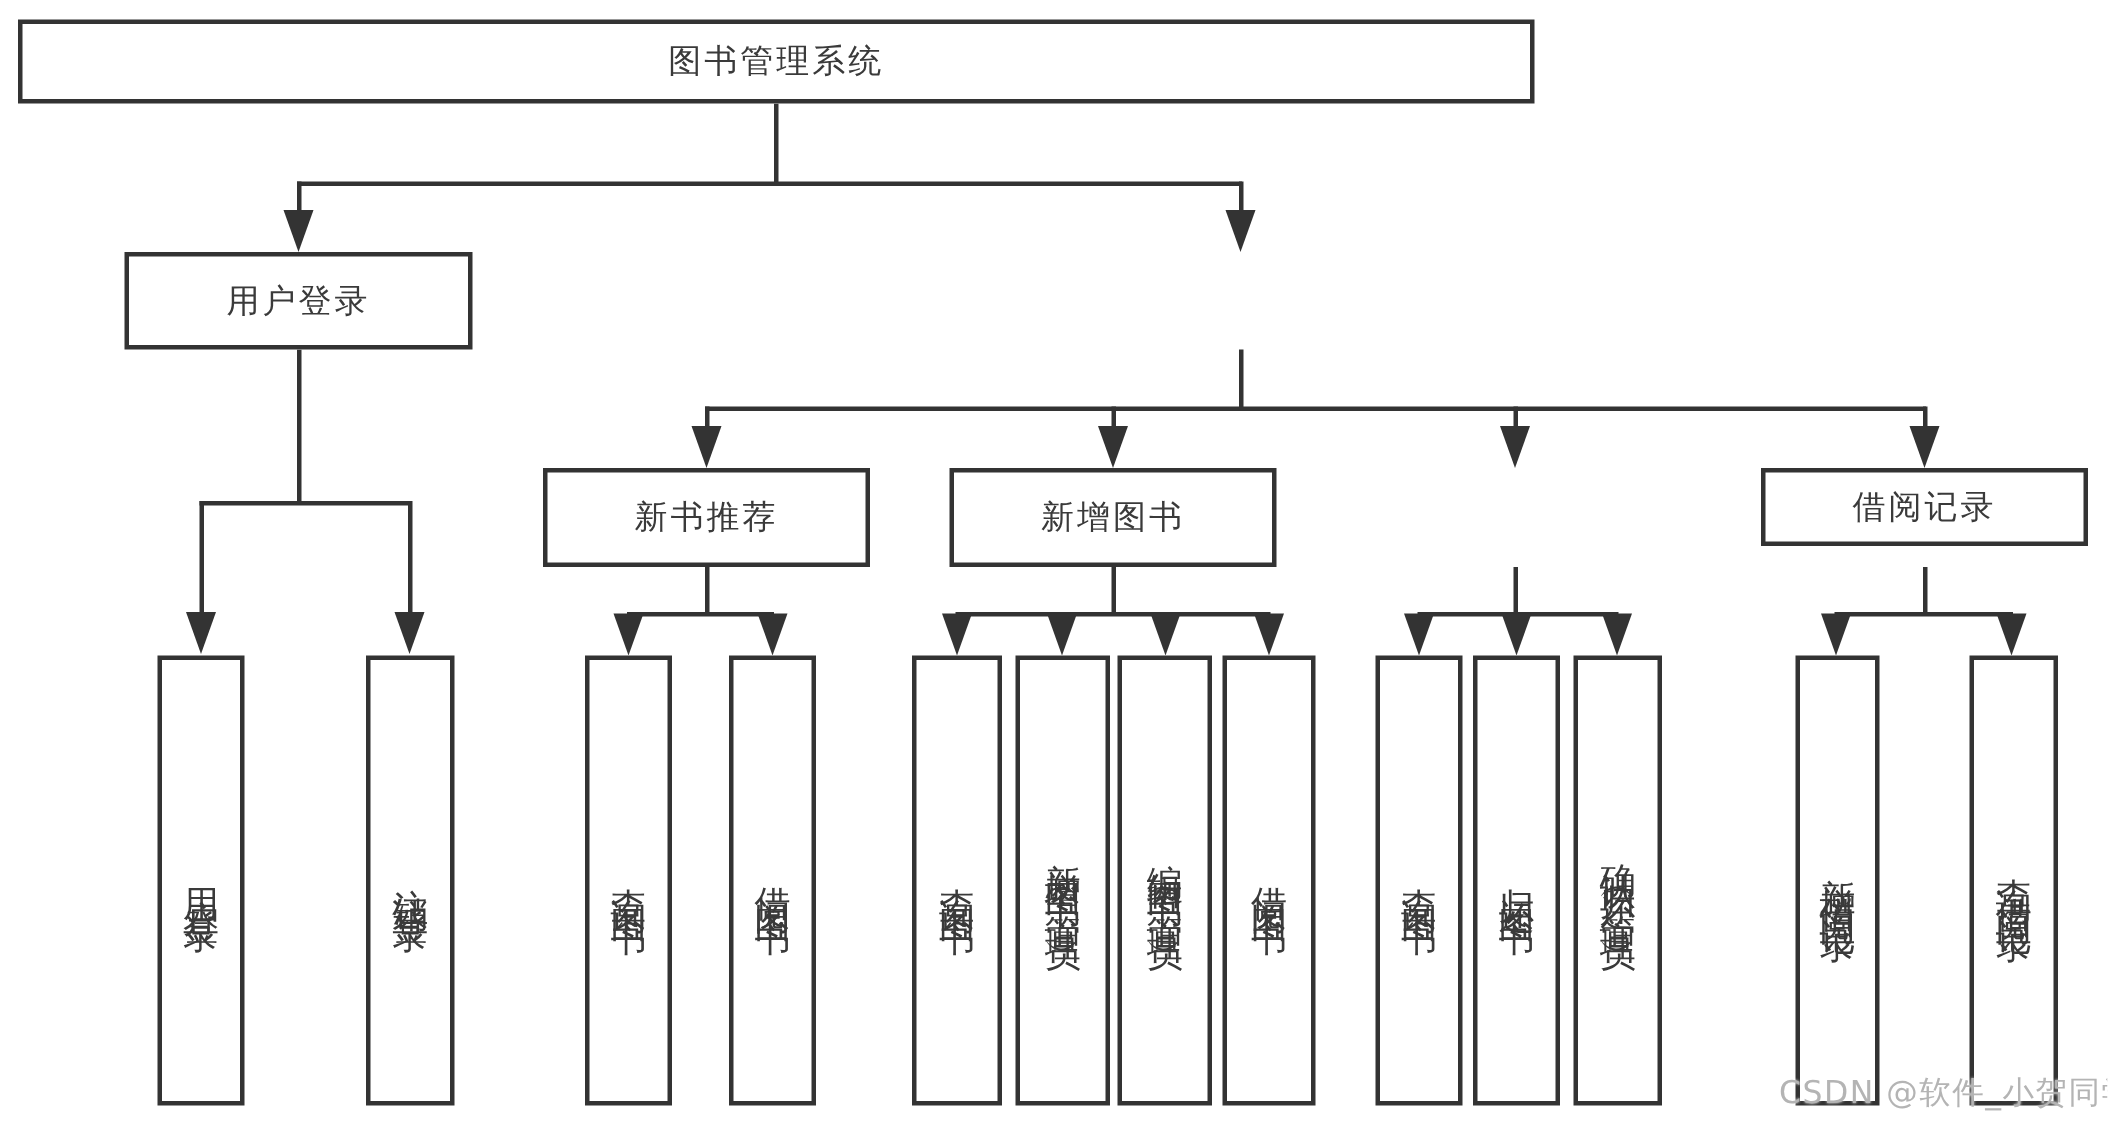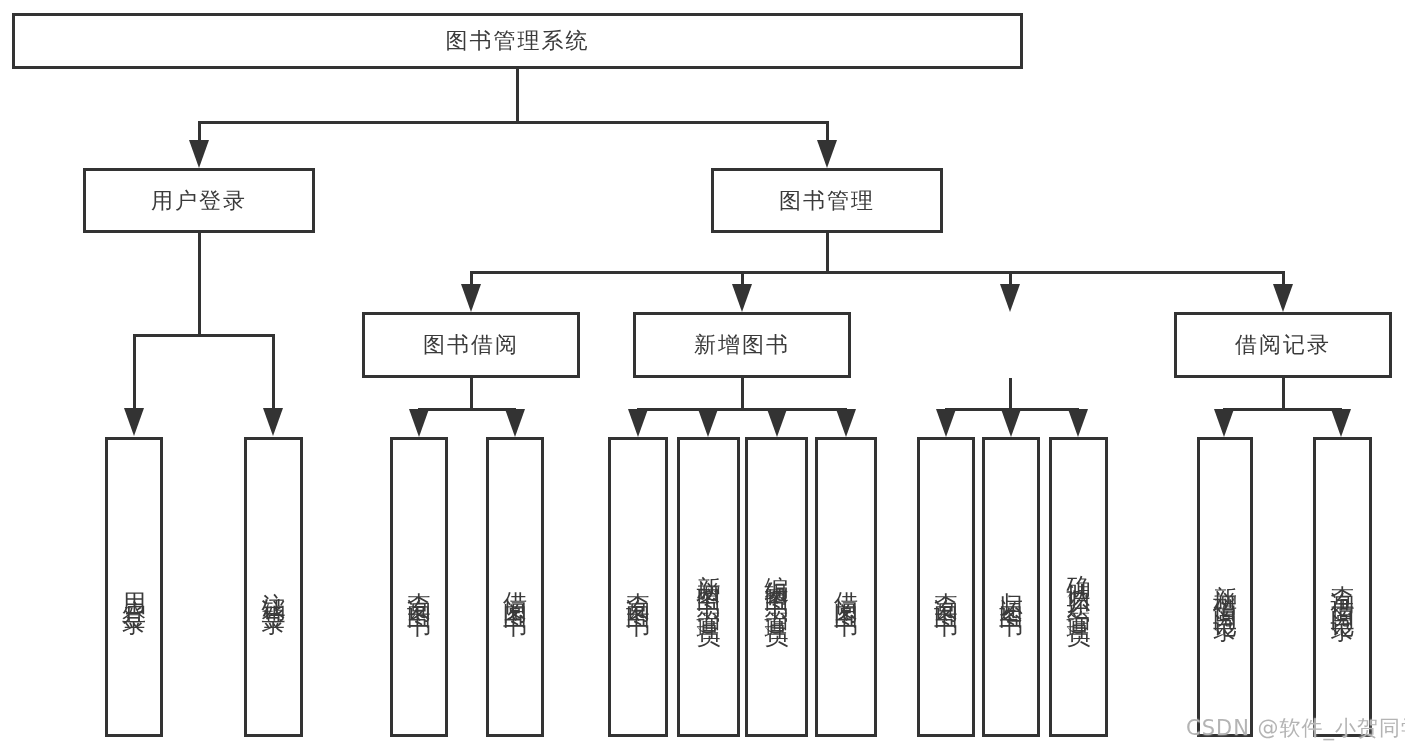--- a/index.html
+++ b/index.html
@@ -114,31 +114,28 @@
   <div class="ar" style="left:1214px;top:409px"></div>
   <div class="ar" style="left:1331px;top:409px"></div>
 
   <div class="node hnode" style="left:12px;top:13px;width:1011px;height:56px">
     <span>图书管理系统</span>
   </div>
 
   <div class="node hnode" style="left:83px;top:168px;width:232px;height:65px">
     <span>用户登录</span>
   </div>
-  <div class="node hnode" style="left:711px;top:168px;width:232px;height:65px">
-    <span>图书管理</span>
-  </div>
 
   <div class="node hnode" style="left:362px;top:312px;width:218px;height:66px">
-    <span>图书借阅</span>
+    <span>新书推荐</span>
   </div>
   <div class="node hnode" style="left:633px;top:312px;width:218px;height:66px">
     <span>新增图书</span>
   </div>
-  <div class="node hnode" style="left:1174px;top:312px;width:218px;height:66px">
+  <div class="node hnode" style="left:1174px;top:312px;width:218px;height:52px">
     <span>借阅记录</span>
   </div>
 
   <div class="node vnode" style="left:105px;top:437px;width:58px;height:300px">
     <span>用户登录</span>
   </div>
   <div class="node vnode" style="left:244px;top:437px;width:59px;height:300px">
     <span>注销登录</span>
   </div>
 

